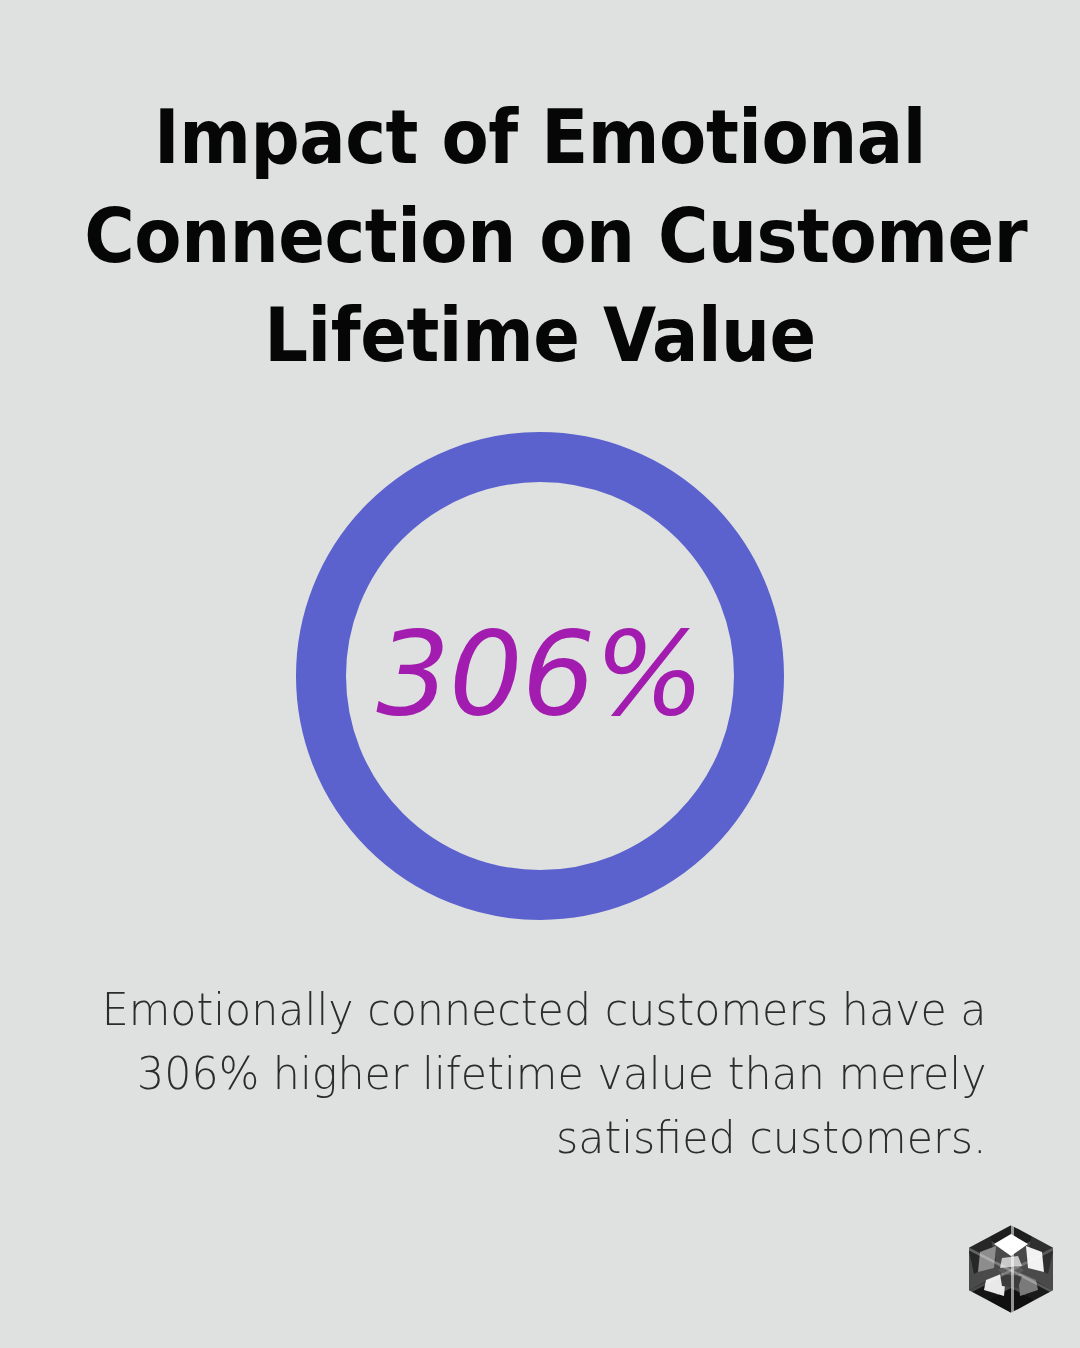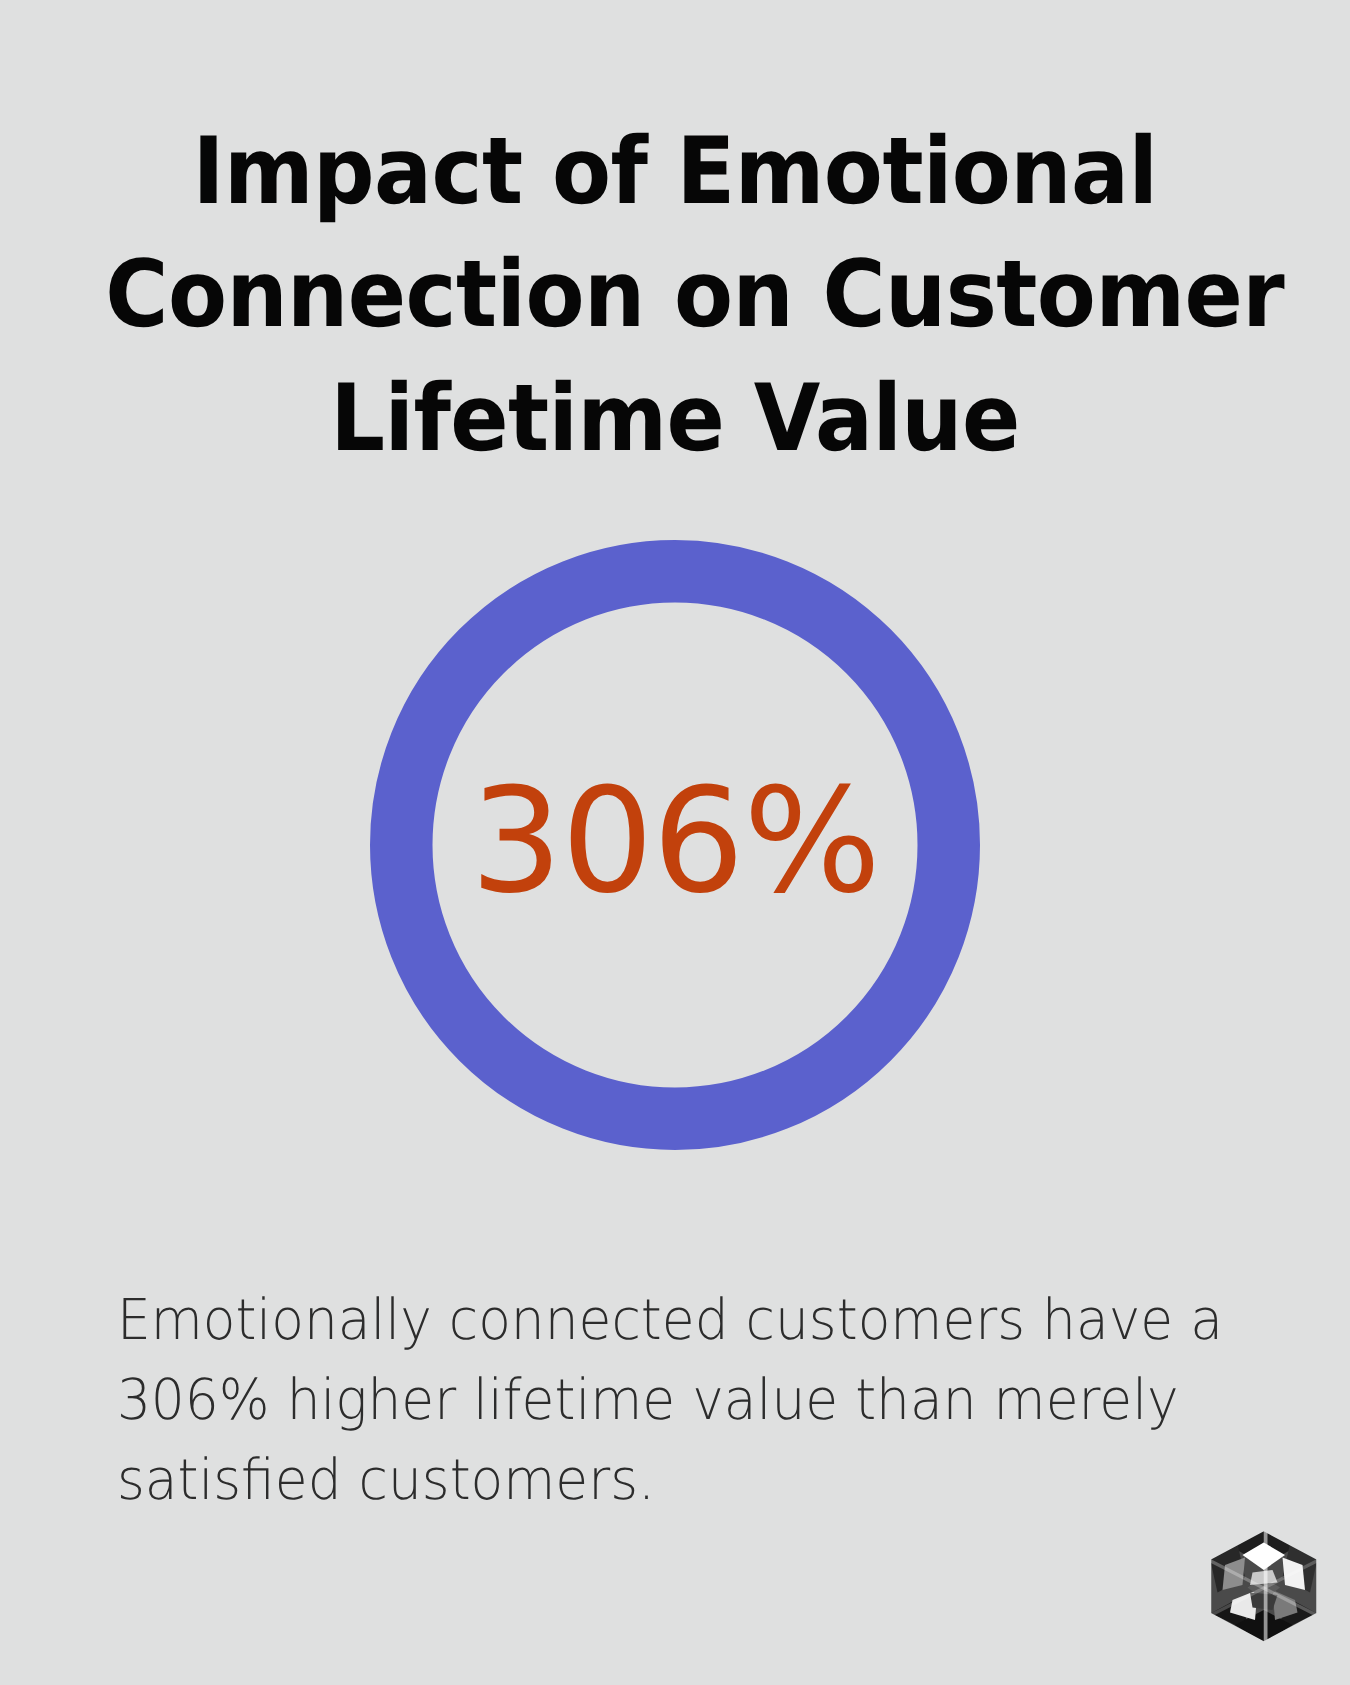--- a/index.html
+++ b/index.html
@@ -71,32 +71,33 @@
     display: flex;
     align-items: center;
     justify-content: center;
     pointer-events: none;
   }
   .donut-value {
     font-family: "DejaVu Sans", "Liberation Sans", sans-serif;
     font-weight: 400;
     font-size: 116px;
     line-height: 1;
-    color: #c2410c;
+    color: #a21caf;
     letter-spacing: -1px;
     transform: translateY(-2px);
+    font-style: italic;
   }
 
   
   .caption {
     position: absolute;
     left: 70px;
-    top: 1024px;
+    top: 978px;
     width: 940px;
-    text-align: left;
+    text-align: right;
   }
   .caption-line {
     display: block;
     font-family: "DejaVu Sans", "Liberation Sans", sans-serif;
     font-weight: 300;
     font-size: 45px;
     line-height: 64px;
     color: #2c2c2c;
     transform: scaleX(0.95);
     transform-origin: center;

